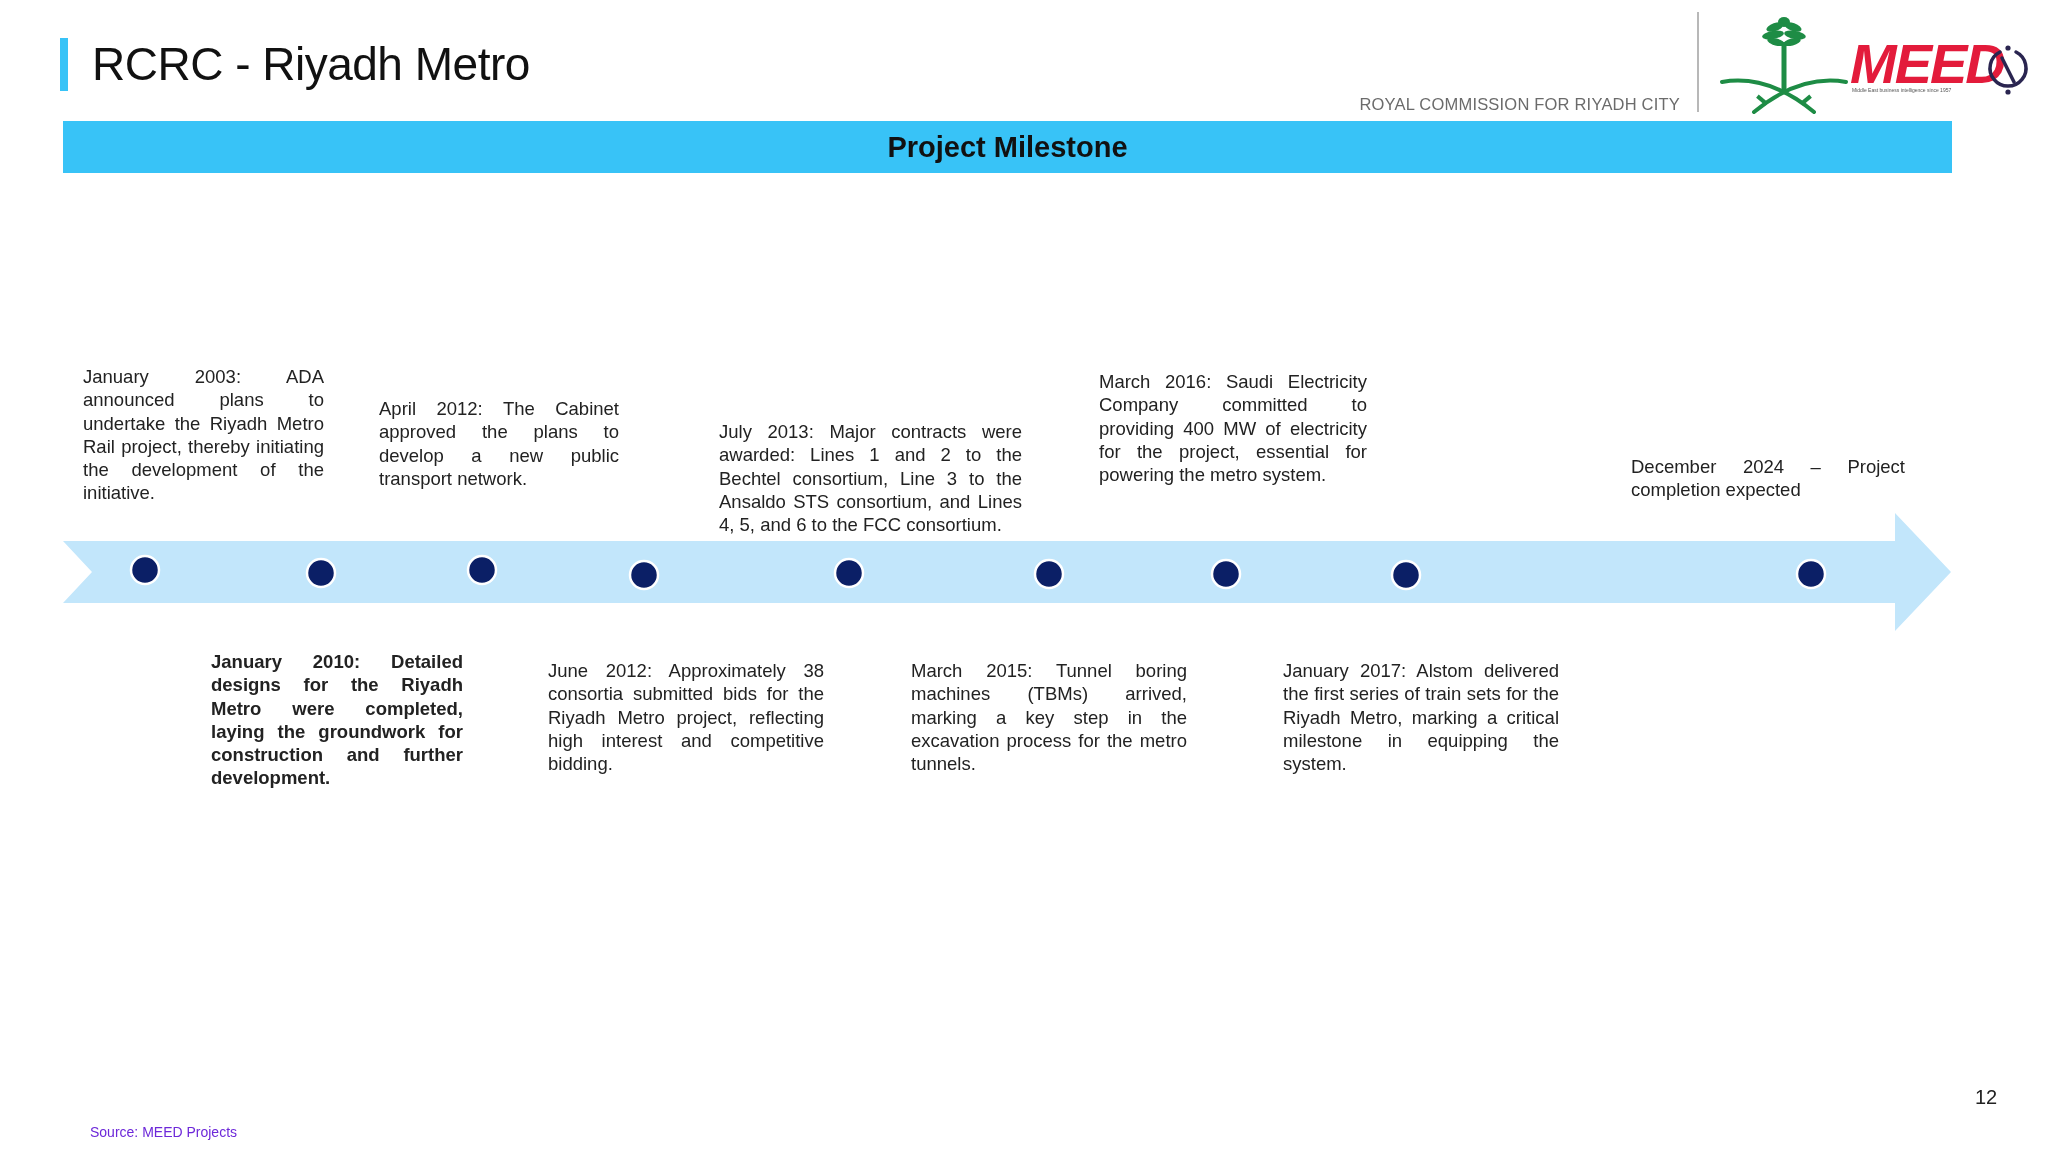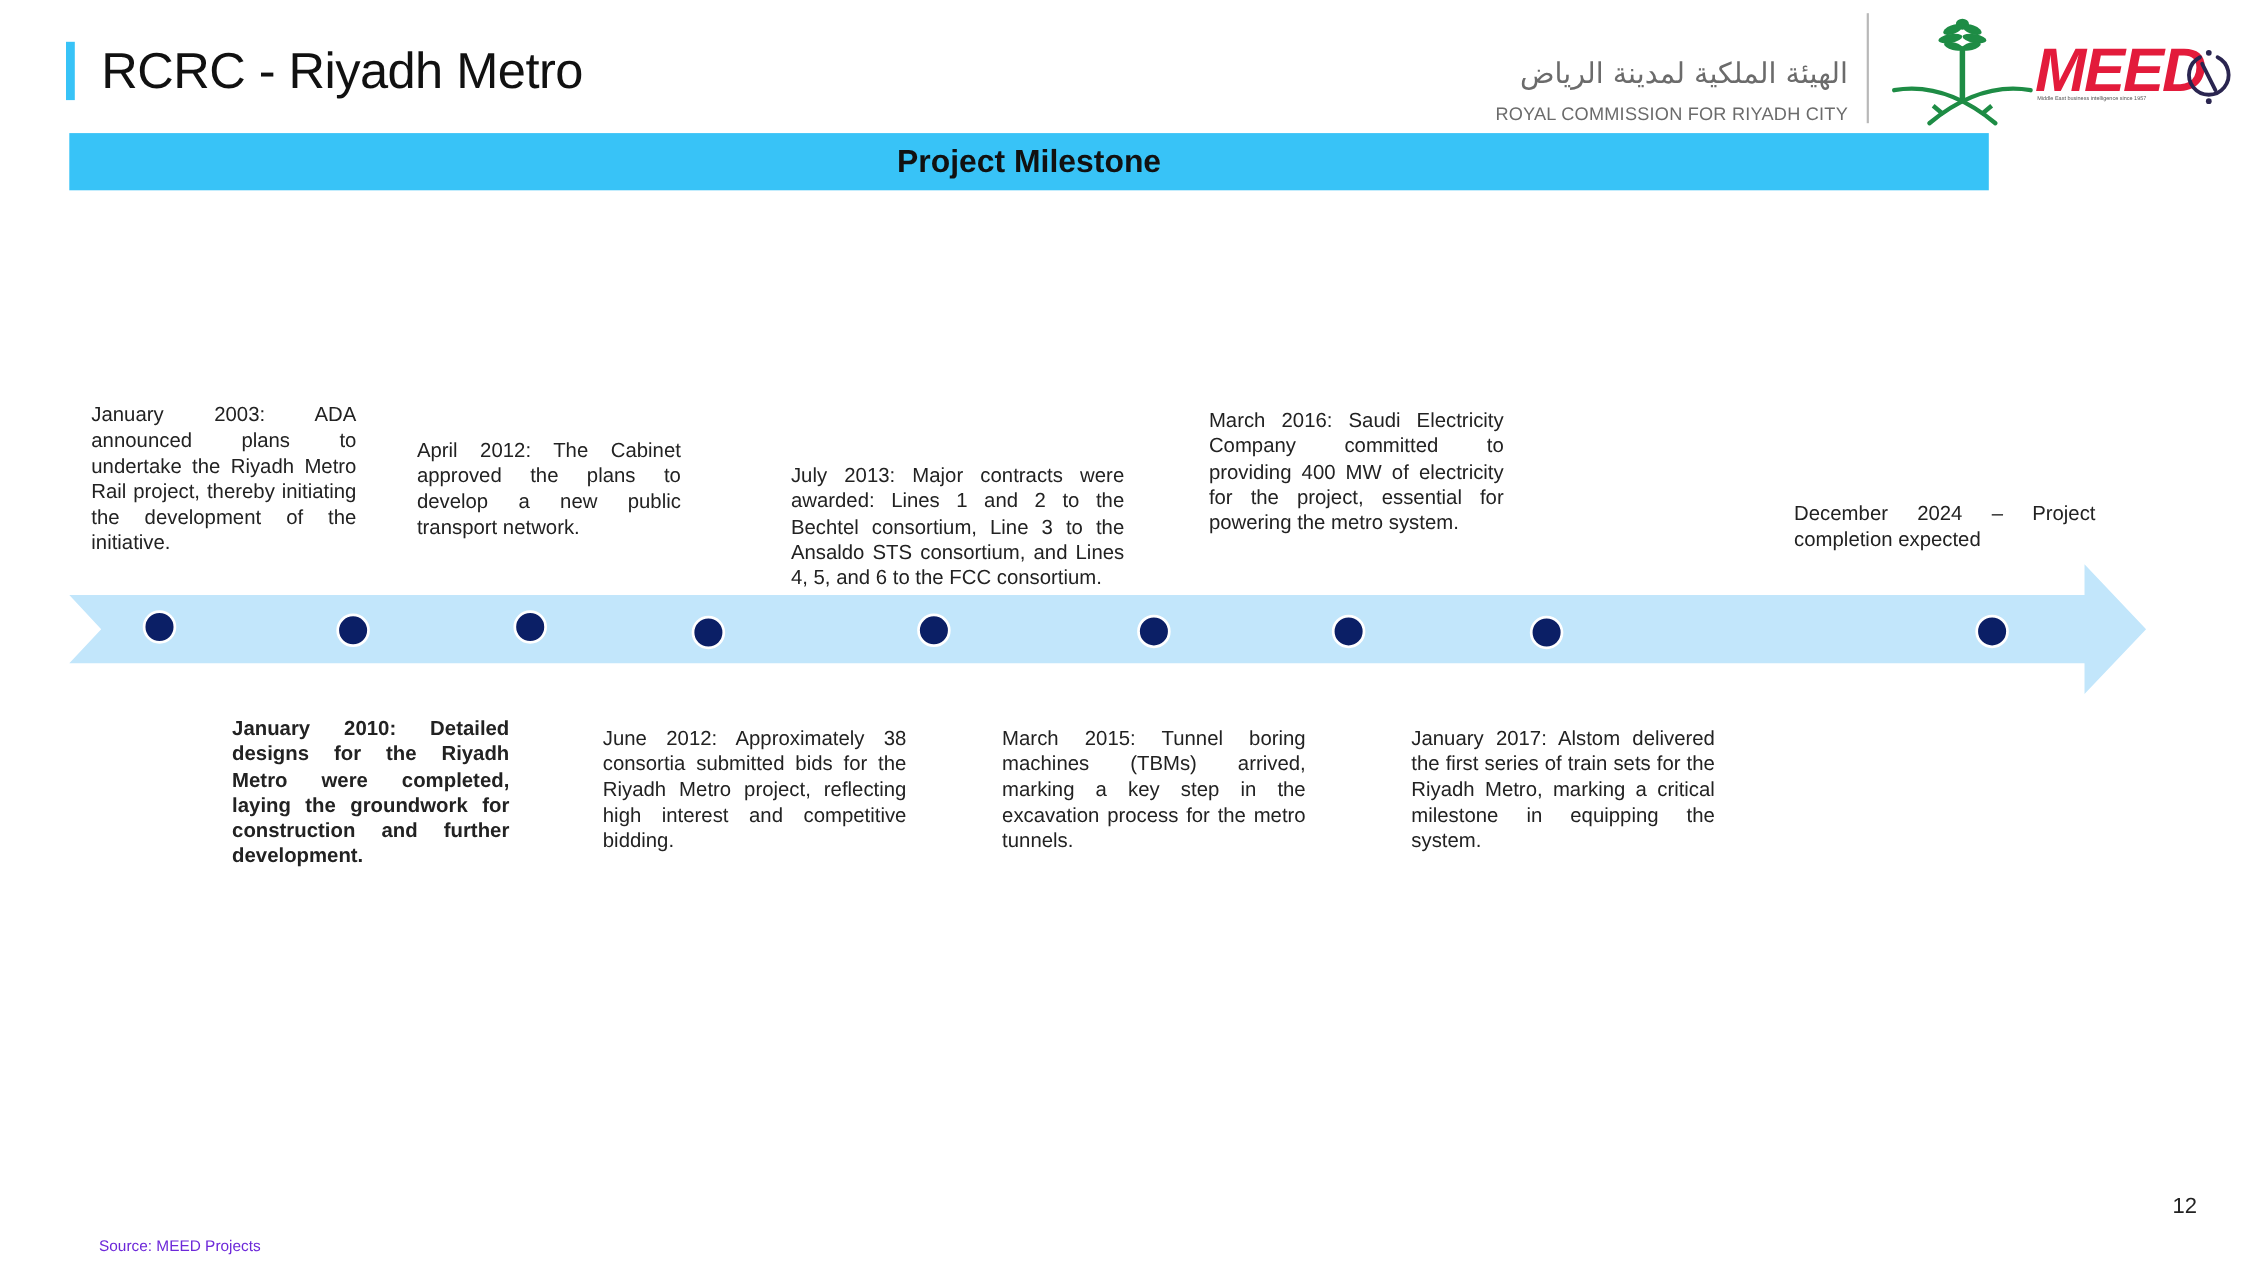--- a/index.html
+++ b/index.html
@@ -32,42 +32,41 @@
     font-weight: bold; font-style: italic; font-size: 56px; line-height: 48px; color: #E31B3B;
     letter-spacing: -2px;
   }
   .meed-reg { position: absolute; left: 123px; top: 6px; font-size: 9px; color: #E31B3B; }
   .meed-tagline {
     position: absolute; left: 2px; top: 47px; font-size: 5px; color: #555; white-space: nowrap;
   }
   .partner-icon { left: 1986px; top: 42px; width: 44px; height: 56px; }
 
   .section-bar {
-    left: 63px; top: 121px; width: 1745px; height: 52px; background: #38C3F7;
+    left: 63px; top: 121px; width: 1889px; height: 52px; background: #38C3F7;
     display: flex; align-items: center; justify-content: center;
   }
   .section-title { font-weight: bold; font-size: 29px; color: #111111; }
 
   .timeline-svg { left: 0; top: 500px; width: 2048px; height: 140px; }
 
   .milestone-text {
     position: absolute; font-size: 18.5px; line-height: 23.3px; color: #222222;
     text-align: justify; text-align-last: left;
   }
   .footer-source { left: 90px; top: 1124px; font-size: 14px; color: #6d28d9; }
   .page-number { left: 1975px; top: 1086px; font-size: 20px; color: #222; }
 </style>
 </head>
 <body>
 
 <div class="abs accent-bar"></div>
 <div class="abs page-title">RCRC - Riyadh Metro</div>
 
 <div class="abs rcrc-logo">
-  <div class="rcrc-arabic">الهيئة الملكية لمدينة الرياض</div>
   <div class="rcrc-english">ROYAL COMMISSION FOR RIYADH CITY</div>
 </div>
 <div class="abs logo-divider"></div>
 
 <svg class="abs emblem" viewBox="0 0 132 104">
   <g fill="#1E8C45" stroke="none">
 
     <ellipse cx="66" cy="10" rx="6" ry="5"></ellipse>
     <ellipse cx="57" cy="15" rx="9" ry="4" transform="rotate(-20 57 15)"></ellipse>
     <ellipse cx="75" cy="15" rx="9" ry="4" transform="rotate(20 75 15)"></ellipse>

